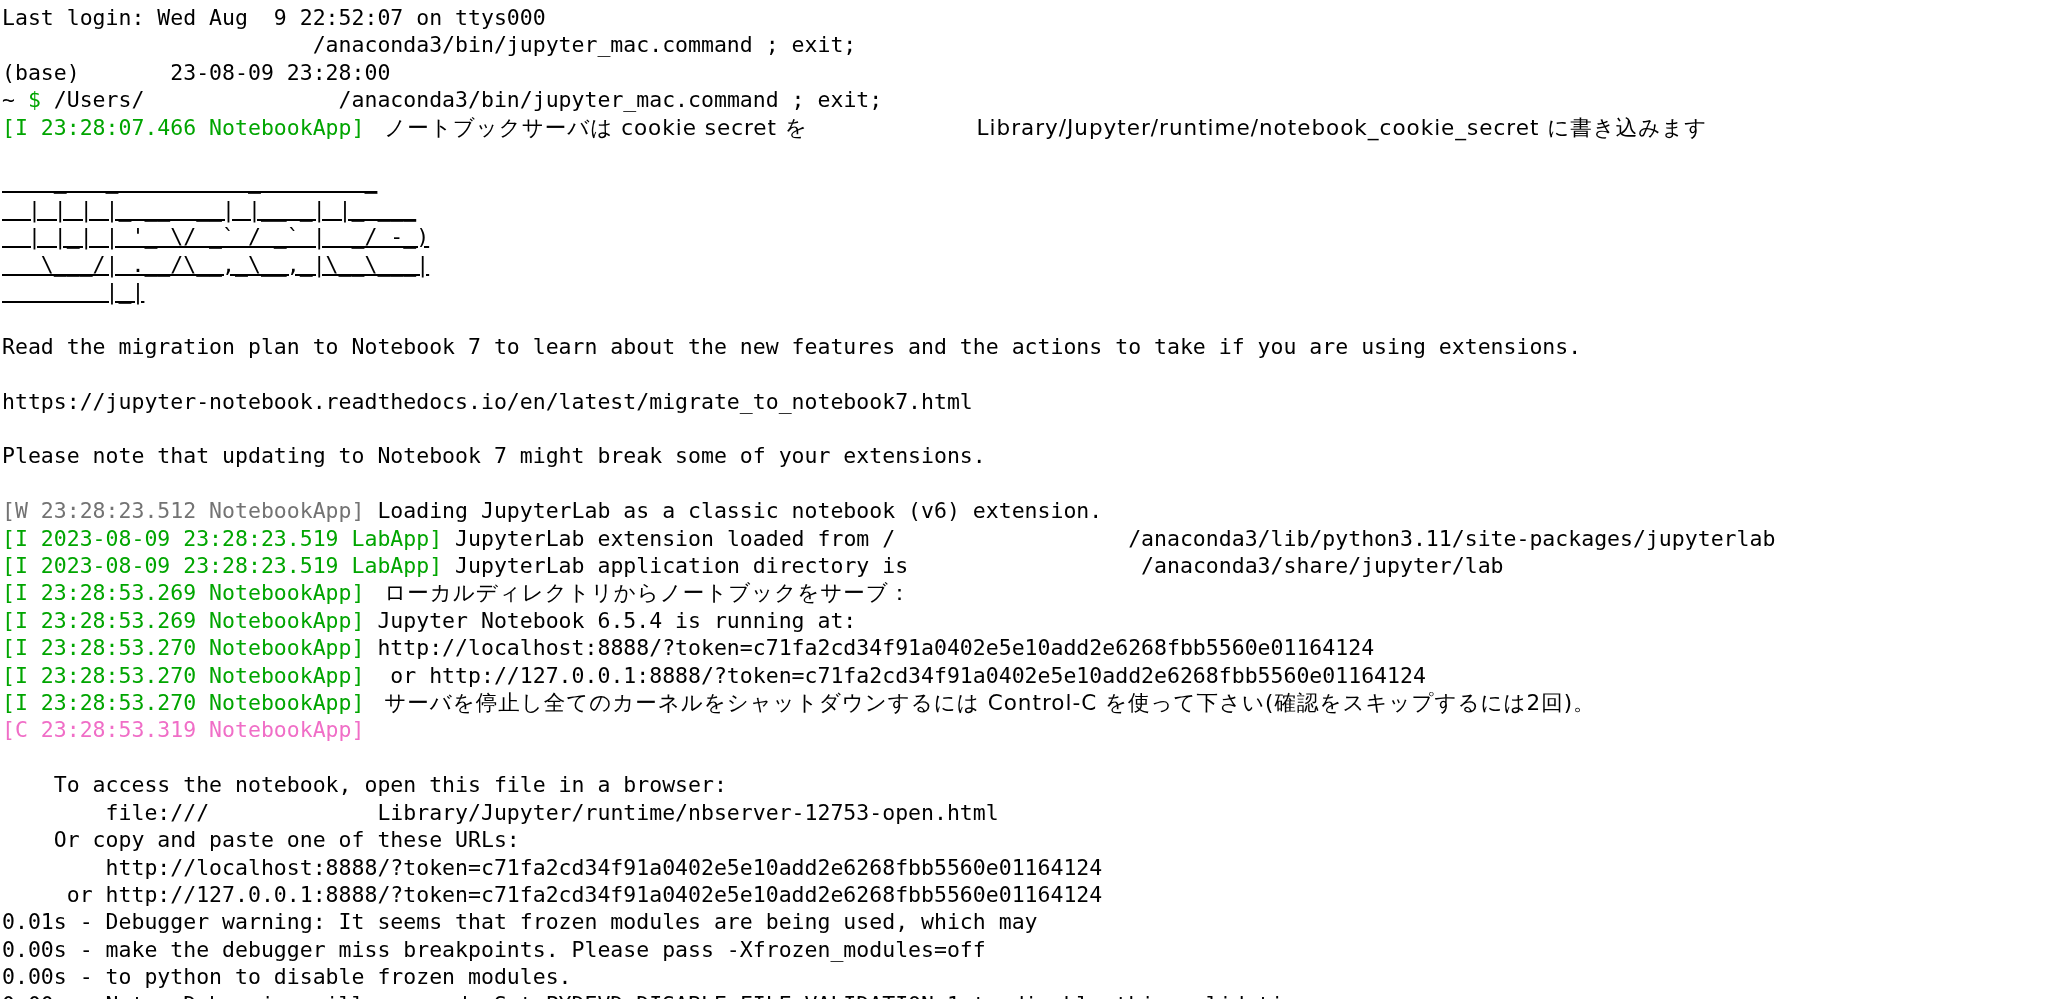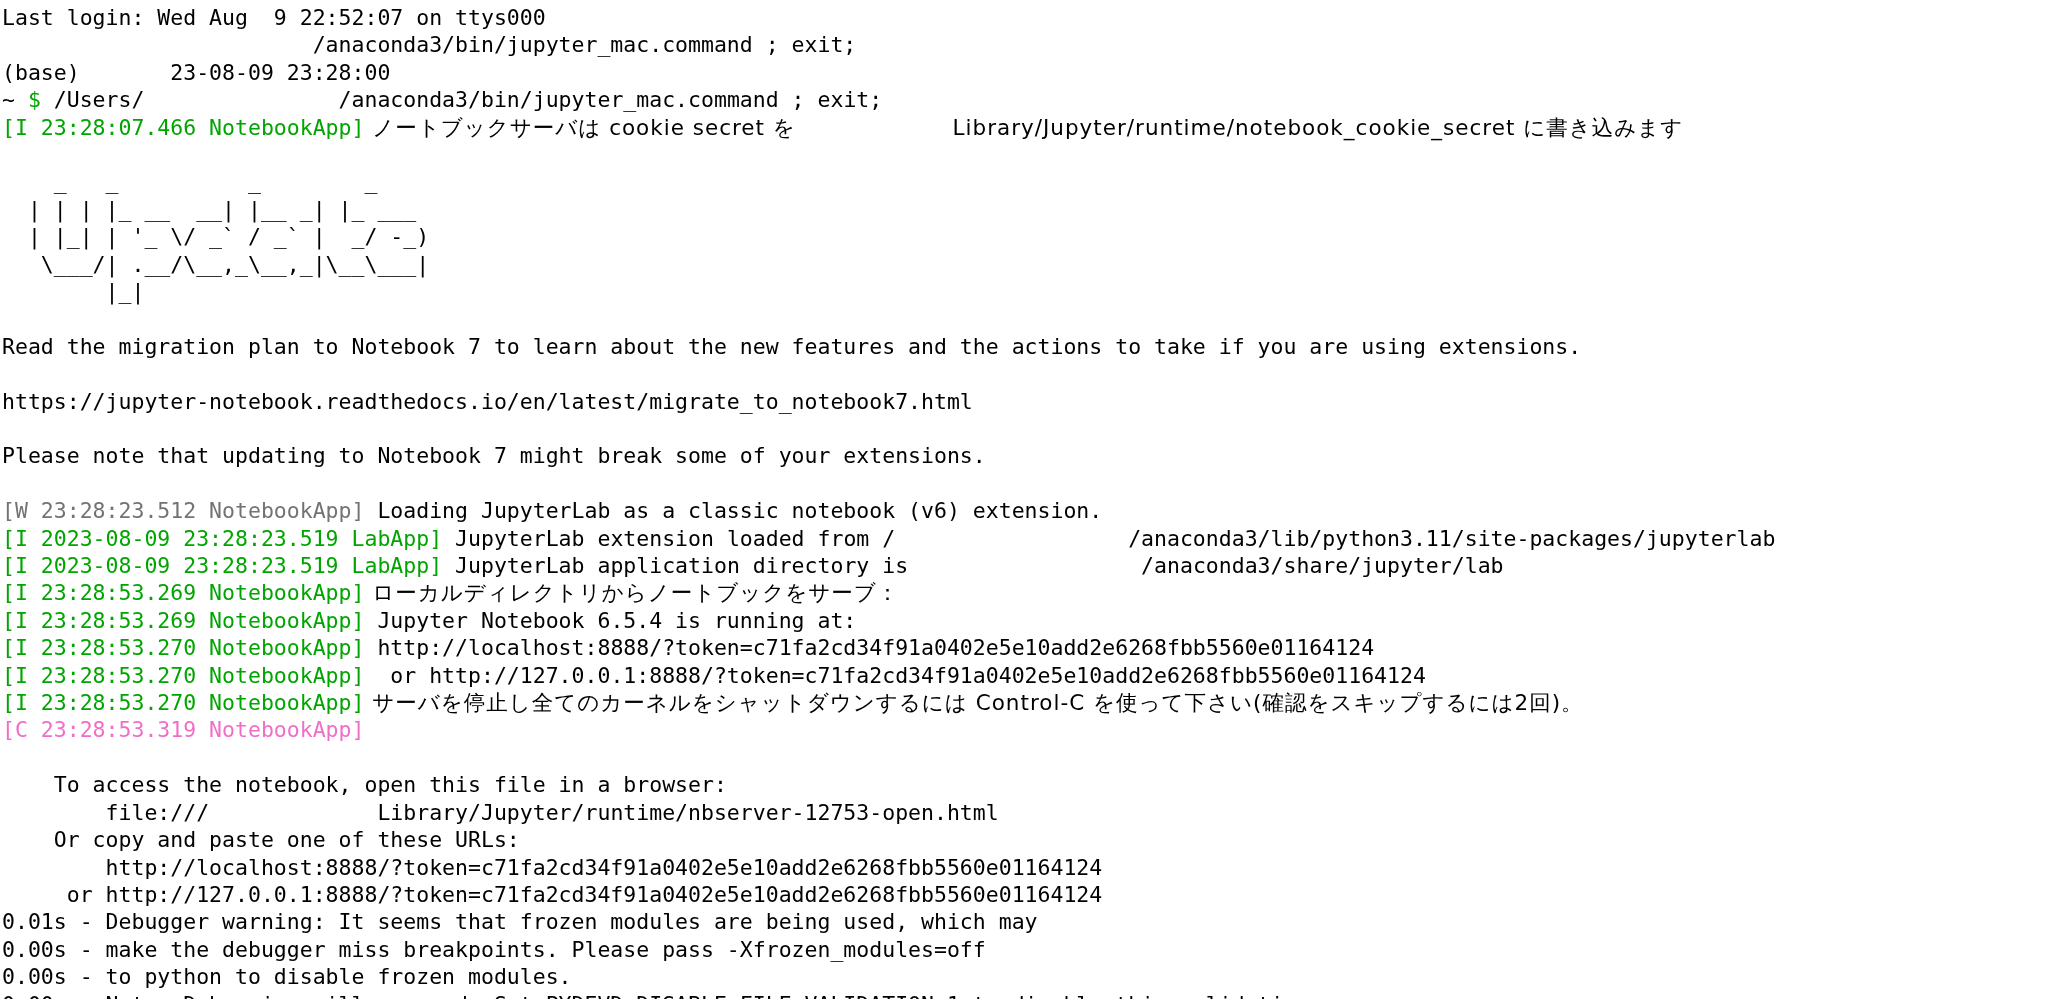--- a/index.html
+++ b/index.html
@@ -27,22 +27,24 @@
   }
   .blank { height: 27.4px; }
   .green  { color: #00a500; }
   .cyan   { color: #000000; }
   .yellow { color: #737373; }
   .magenta{ color: #f06ec7; margin-top: 28px; }
   .blk    { color: #000000; }
   .jp {
     font-family: "DejaVu Sans", "Liberation Sans", sans-serif;
     letter-spacing: 1px;
+    margin-left: 12px;
   }
   .ascii {
     white-space: pre;
     letter-spacing: 0px;
+    text-decoration: underline;
   }
 </style>
 </head>
 <body>
 
 <div id="terminal"><div class="line"><span class="blk">Last login: Wed Aug  9 22:52:07 on ttys000</span></div><div class="line"><span class="blk">                        /anaconda3/bin/jupyter_mac.command ; exit;</span></div><div class="line"><span class="blk">(base) </span><span class="green">   </span><span class="cyan">   23-08-09 23:28:00</span></div><div class="line"><span class="blk">~ </span><span class="green">$</span><span class="blk"> /Users/</span><span class="blk">               /anaconda3/bin/jupyter_mac.command ; exit;</span></div><div class="line"><span class="green">[I 23:28:07.466 NotebookApp]</span><span class="blk jp"> ノートブックサーバは cookie secret を</span><span class="blk jp">                    Library/Jupyter/runtime/notebook_cookie_secret に書き込みます</span></div><div class="line blank">&nbsp;</div><div class="line ascii"><span class="blk">    _   _          _        _</span></div><div class="line ascii"><span class="blk">  | | | |_ __  __| |__ _| |_ ___</span></div><div class="line ascii"><span class="blk">  | |_| | '_ \/ _` / _` |  _/ -_)</span></div><div class="line ascii"><span class="blk">   \___/| .__/\__,_\__,_|\__\___|</span></div><div class="line ascii"><span class="blk">        |_|</span></div><div class="line blank">&nbsp;</div><div class="line"><span class="blk">Read the migration plan to Notebook 7 to learn about the new features and the actions to take if you are using extensions.</span></div><div class="line blank">&nbsp;</div><div class="line"><span class="blk">https://jupyter-notebook.readthedocs.io/en/latest/migrate_to_notebook7.html</span></div><div class="line blank">&nbsp;</div><div class="line"><span class="blk">Please note that updating to Notebook 7 might break some of your extensions.</span></div><div class="line blank">&nbsp;</div><div class="line"><span class="yellow">[W 23:28:23.512 NotebookApp]</span><span class="blk"> Loading JupyterLab as a classic notebook (v6) extension.</span></div><div class="line"><span class="green">[I 2023-08-09 23:28:23.519 LabApp]</span><span class="blk"> JupyterLab extension loaded from /</span><span class="blk">                  /anaconda3/lib/python3.11/site-packages/jupyterlab</span></div><div class="line"><span class="green">[I 2023-08-09 23:28:23.519 LabApp]</span><span class="blk"> JupyterLab application directory is</span><span class="blk">                  /anaconda3/share/jupyter/lab</span></div><div class="line"><span class="green">[I 23:28:53.269 NotebookApp]</span><span class="blk jp"> ローカルディレクトリからノートブックをサーブ：</span></div><div class="line"><span class="green">[I 23:28:53.269 NotebookApp]</span><span class="blk"> Jupyter Notebook 6.5.4 is running at:</span></div><div class="line"><span class="green">[I 23:28:53.270 NotebookApp]</span><span class="blk"> http://localhost:8888/?token=c71fa2cd34f91a0402e5e10add2e6268fbb5560e01164124</span></div><div class="line"><span class="green">[I 23:28:53.270 NotebookApp]</span><span class="blk">  or http://127.0.0.1:8888/?token=c71fa2cd34f91a0402e5e10add2e6268fbb5560e01164124</span></div><div class="line"><span class="green">[I 23:28:53.270 NotebookApp]</span><span class="blk jp"> サーバを停止し全てのカーネルをシャットダウンするには Control-C を使って下さい(確認をスキップするには2回)。</span></div><div class="line"><span class="magenta">[C 23:28:53.319 NotebookApp]</span></div><div class="line blank">&nbsp;</div><div class="line"><span class="blk">    To access the notebook, open this file in a browser:</span></div><div class="line"><span class="blk">        file:///</span><span class="blk">             Library/Jupyter/runtime/nbserver-12753-open.html</span></div><div class="line"><span class="blk">    Or copy and paste one of these URLs:</span></div><div class="line"><span class="blk">        http://localhost:8888/?token=c71fa2cd34f91a0402e5e10add2e6268fbb5560e01164124</span></div><div class="line"><span class="blk">     or http://127.0.0.1:8888/?token=c71fa2cd34f91a0402e5e10add2e6268fbb5560e01164124</span></div><div class="line"><span class="blk">0.01s - Debugger warning: It seems that frozen modules are being used, which may</span></div><div class="line"><span class="blk">0.00s - make the debugger miss breakpoints. Please pass -Xfrozen_modules=off</span></div><div class="line"><span class="blk">0.00s - to python to disable frozen modules.</span></div><div class="line"><span class="blk">0.00s - Note: Debugging will proceed. Set PYDEVD_DISABLE_FILE_VALIDATION=1 to disable this validation.</span></div></div>
 
 </body></html>

